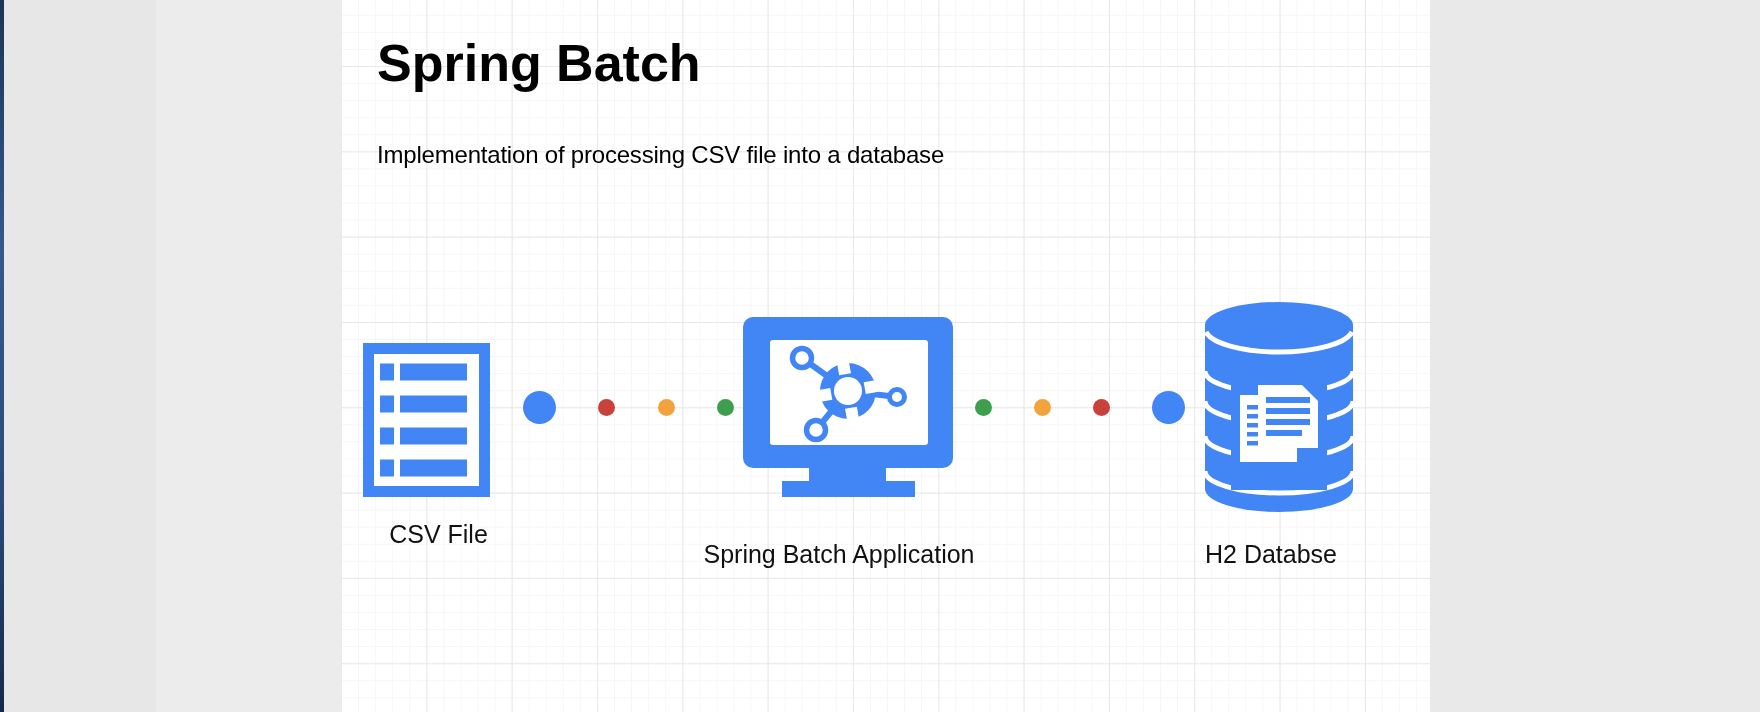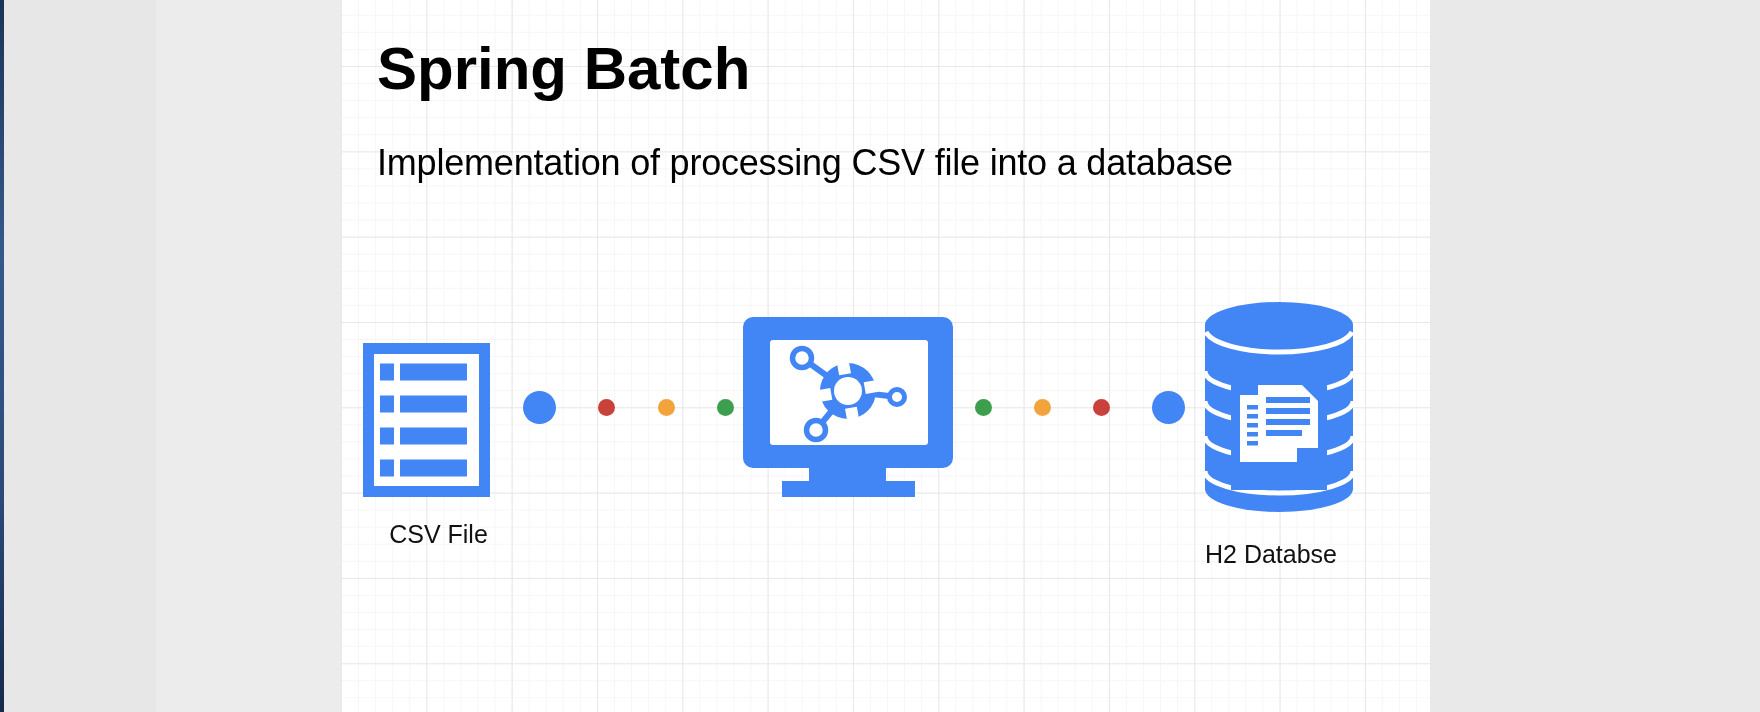--- a/index.html
+++ b/index.html
@@ -13,23 +13,23 @@
           background:var(--gutter-background,#eaeaea);}
   .canvas{position:absolute;left:341px;top:0;width:1089px;height:712px;
           background-color:var(--canvas-background,#fff);
           background-image:
             linear-gradient(var(--grid-major,#e8e8e8) 1px,transparent 1px),
             linear-gradient(90deg,var(--grid-major,#e8e8e8) 1px,transparent 1px),
             linear-gradient(var(--grid-minor,#f6f6f6) 1px,transparent 1px),
             linear-gradient(90deg,var(--grid-minor,#f6f6f6) 1px,transparent 1px);
           background-size:85.33px 85.33px,85.33px 85.33px,17.07px 17.07px,17.07px 17.07px;
           background-position:0 66px,0 0,0 66px,0 0;}
-  .page-title{position:absolute;left:36px;top:34px;font-size:60px;font-weight:bold;
+  .page-title{position:absolute;left:36px;top:34px;font-size:52px;font-weight:bold;
           color:#000;white-space:nowrap;line-height:1.15;}
-  .page-subtitle{position:absolute;left:36px;top:141px;font-size:36px;color:#000;
+  .page-subtitle{position:absolute;left:36px;top:141px;font-size:24px;color:#000;
           white-space:nowrap;line-height:1.2;letter-spacing:-0.2px;}
   .node{position:absolute;}
   .node svg{display:block;color:var(--icon-blue,#4285F4);}
   .node-label{position:absolute;text-align:center;font-size:25px;color:#111;white-space:nowrap;}
   .node-csv{left:22px;top:343px;width:151px;height:154px;}
   .node-csv .node-label{left:50%;transform:translateX(-50%);top:177px;}
   .node-app{left:402px;top:317px;width:210px;height:180px;}
   .node-app .node-label{left:-54px;width:300px;top:223px;}
   .node-db{left:864px;top:302px;width:128px;height:210px;}
   .node-db .node-label{left:-34px;width:200px;top:238px;}
@@ -88,20 +88,21 @@
             <rect x="-6" y="17" width="12" height="13"></rect>
             <rect x="-30" y="-6" width="13" height="12"></rect>
             <rect x="17" y="-6" width="13" height="12"></rect>
           </g>
           <circle r="14" fill="#fff"></circle>
           <circle cx="-46" cy="-33" r="9.5" fill="#fff" stroke="currentColor" stroke-width="5.5"></circle>
           <circle cx="-32" cy="39" r="9.5" fill="#fff" stroke="currentColor" stroke-width="5.5"></circle>
           <circle cx="49" cy="6" r="7.5" fill="#fff" stroke="currentColor" stroke-width="5"></circle>
         </g>
       </svg>
+      <div class="node-label">Spring Batch Application</div>
     </div>
 
     <div class="node node-db">
       <svg width="148" height="210" viewBox="0 0 148 210">
         <path d="M0,23 A74,23 0 0 1 148,23 L148,187 A74,23 0 0 1 0,187 Z" fill="currentColor"></path>
         <path d="M1,30 A74,24 0 0 0 147,30" stroke="#fff" stroke-width="5" fill="none"></path>
         <path d="M0,69  A74,22 0 0 0 148,69" stroke="#fff" stroke-width="5" fill="none"></path>
         <path d="M0,99  A74,22 0 0 0 148,99" stroke="#fff" stroke-width="5" fill="none"></path>
         <path d="M0,134 A74,22 0 0 0 148,134" stroke="#fff" stroke-width="5" fill="none"></path>
         <path d="M0,169 A74,22 0 0 0 148,169" stroke="#fff" stroke-width="5" fill="none"></path>

